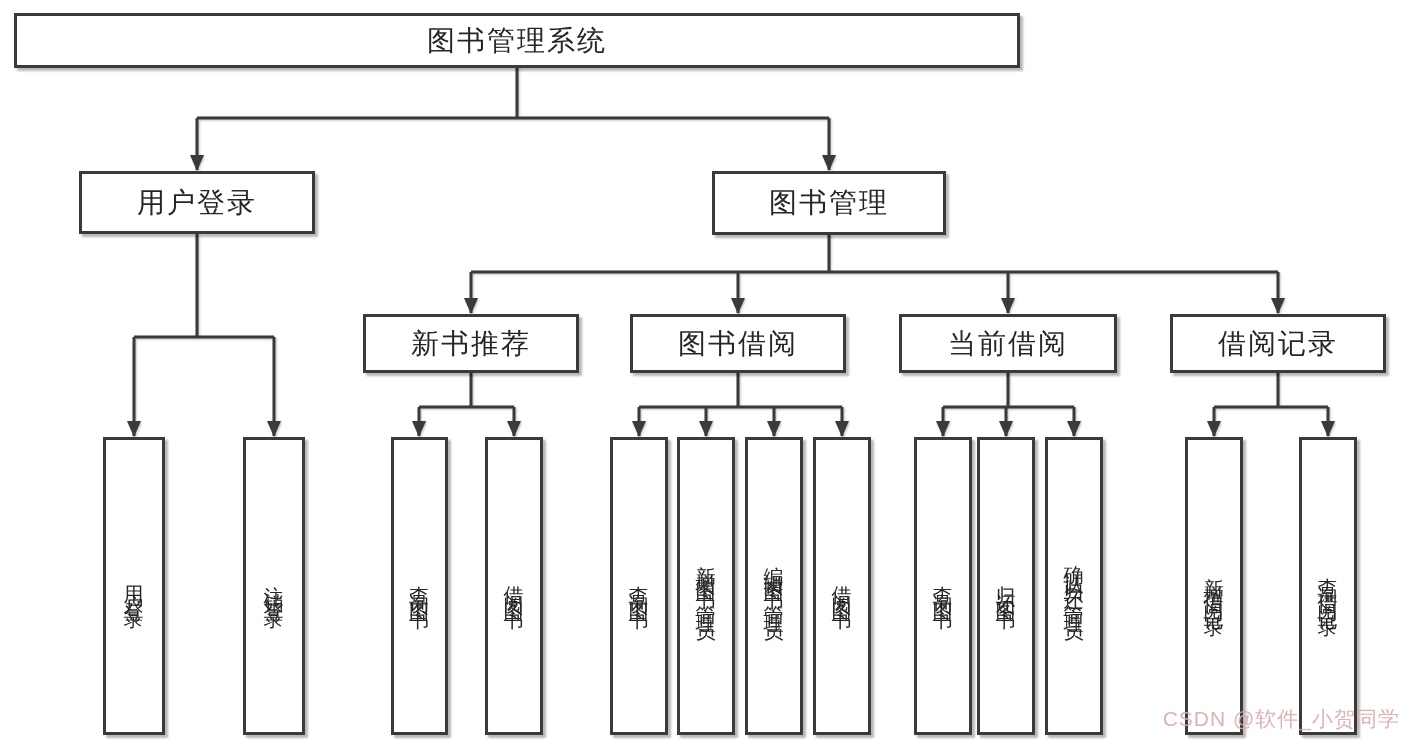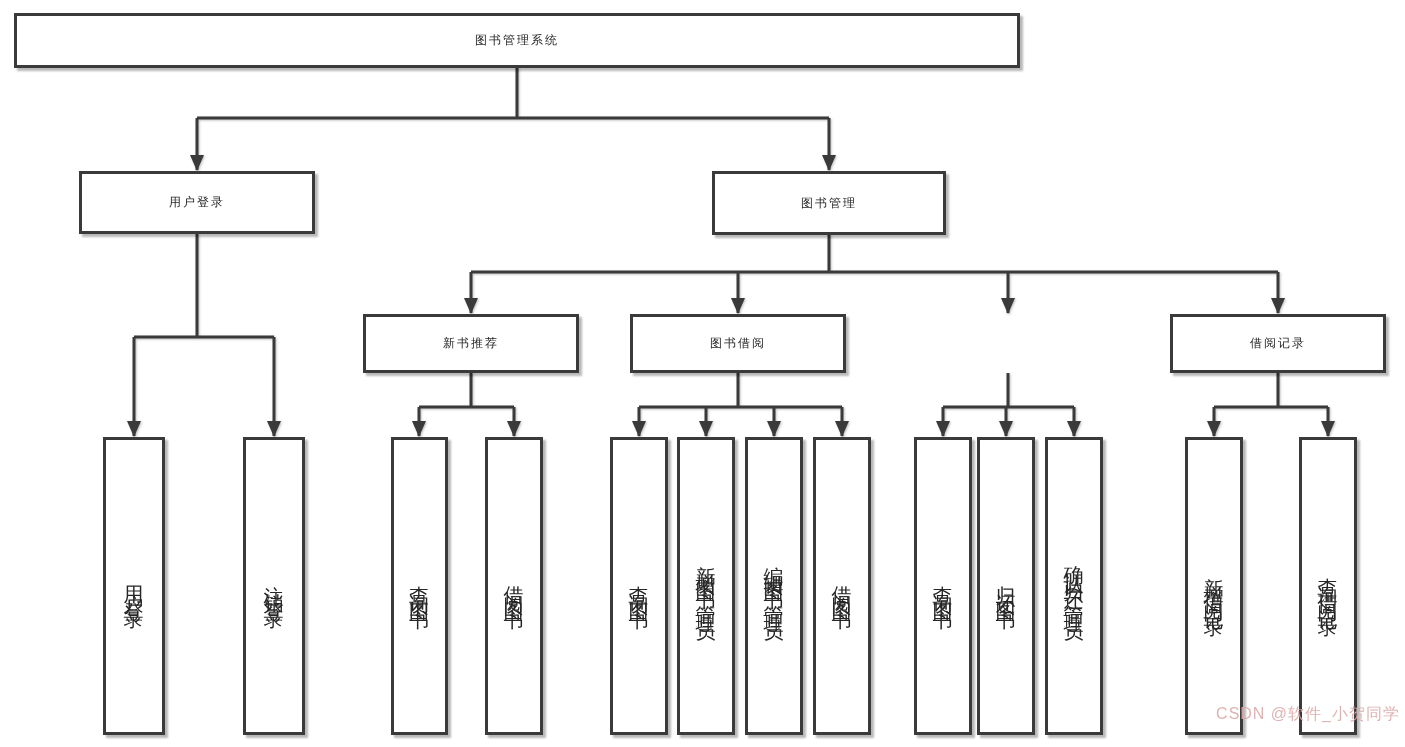--- a/index.html
+++ b/index.html
@@ -14,31 +14,31 @@
   }
   .connectors{position:absolute;left:0;top:0;width:1405px;height:747px;
     filter:drop-shadow(1.5px 1.5px 1px rgba(0,0,0,0.25));}
   .connectors .trunk{stroke:var(--line);stroke-width:3;fill:none;}
   .connectors line{stroke:var(--line);stroke-width:3;}
   .connectors marker path{fill:var(--line);}
   .box{
     position:absolute; box-sizing:border-box; background:var(--box-bg);
     border:3px solid var(--box-border);
     display:flex; align-items:center; justify-content:center;
-    font-size:12px; color:var(--text);
+    font-size:28px; color:var(--text);
     box-shadow:2.5px 2.5px 2px rgba(0,0,0,0.28);
   }
   .h{letter-spacing:2px; white-space:nowrap;}
   .v{
     writing-mode:vertical-rl; text-orientation:mixed;
     letter-spacing:8px; line-height:1; font-size:20px;
   }
   .watermark{
-    position:absolute; right:5px; bottom:22px; z-index:10;
-    color:var(--watermark); font-size:16px; letter-spacing:1px;
+    position:absolute; right:5px; bottom:14px; z-index:10;
+    color:var(--watermark); font-size:21px; letter-spacing:1px;
     font-family:"Liberation Sans","DejaVu Sans",sans-serif;
     opacity:0.9; white-space:nowrap; pointer-events:none;
   }
 </style>
 </head>
 <body>
 
 <div class="canvas">
 
   <svg class="connectors" viewBox="0 0 1405 747" xmlns="http://www.w3.org/2000/svg" aria-hidden="true">
@@ -79,20 +79,21 @@
     </g>
   </svg>
 
   <div class="box h" style="left:14px;top:13px;width:1006px;height:55px">图书管理系统</div>
 
   <div class="box h" style="left:79px;top:171px;width:236px;height:63px">用户登录</div>
   <div class="box h" style="left:712px;top:171px;width:234px;height:64px">图书管理</div>
 
   <div class="box h" style="left:363px;top:314px;width:216px;height:59px">新书推荐</div>
   <div class="box h" style="left:630px;top:314px;width:216px;height:59px">图书借阅</div>
+  <div class="box h" style="left:899px;top:314px;width:218px;height:59px">当前借阅</div>
   <div class="box h" style="left:1170px;top:314px;width:216px;height:59px">借阅记录</div>
 
   <div class="box v" style="left:103px;top:437px;width:62px;height:298px">用户登录</div>
   <div class="box v" style="left:243px;top:437px;width:62px;height:298px">注销登录</div>
 
   <div class="box v" style="left:391px;top:437px;width:57px;height:298px">查询图书</div>
   <div class="box v" style="left:485px;top:437px;width:58px;height:298px">借阅图书</div>
 
   <div class="box v" style="left:610px;top:437px;width:58px;height:298px">查询图书</div>
   <div class="box v" style="left:677px;top:437px;width:58px;height:298px">新增图书（管理员）</div>

